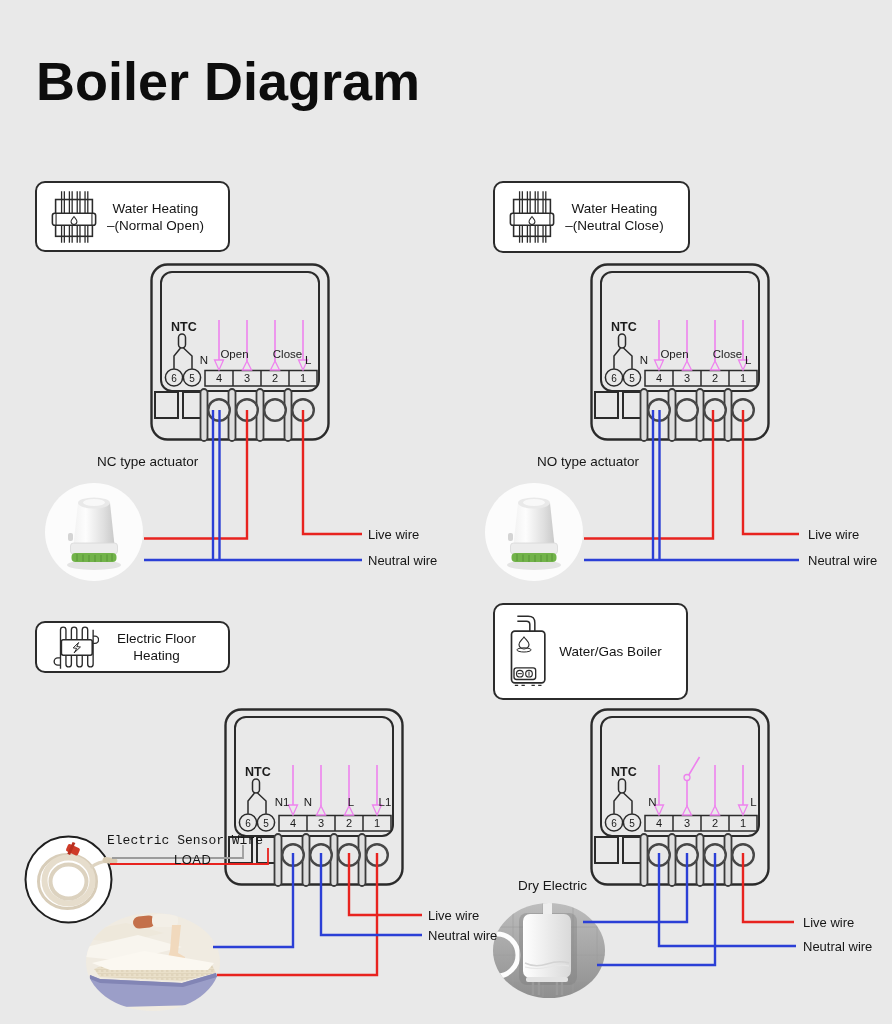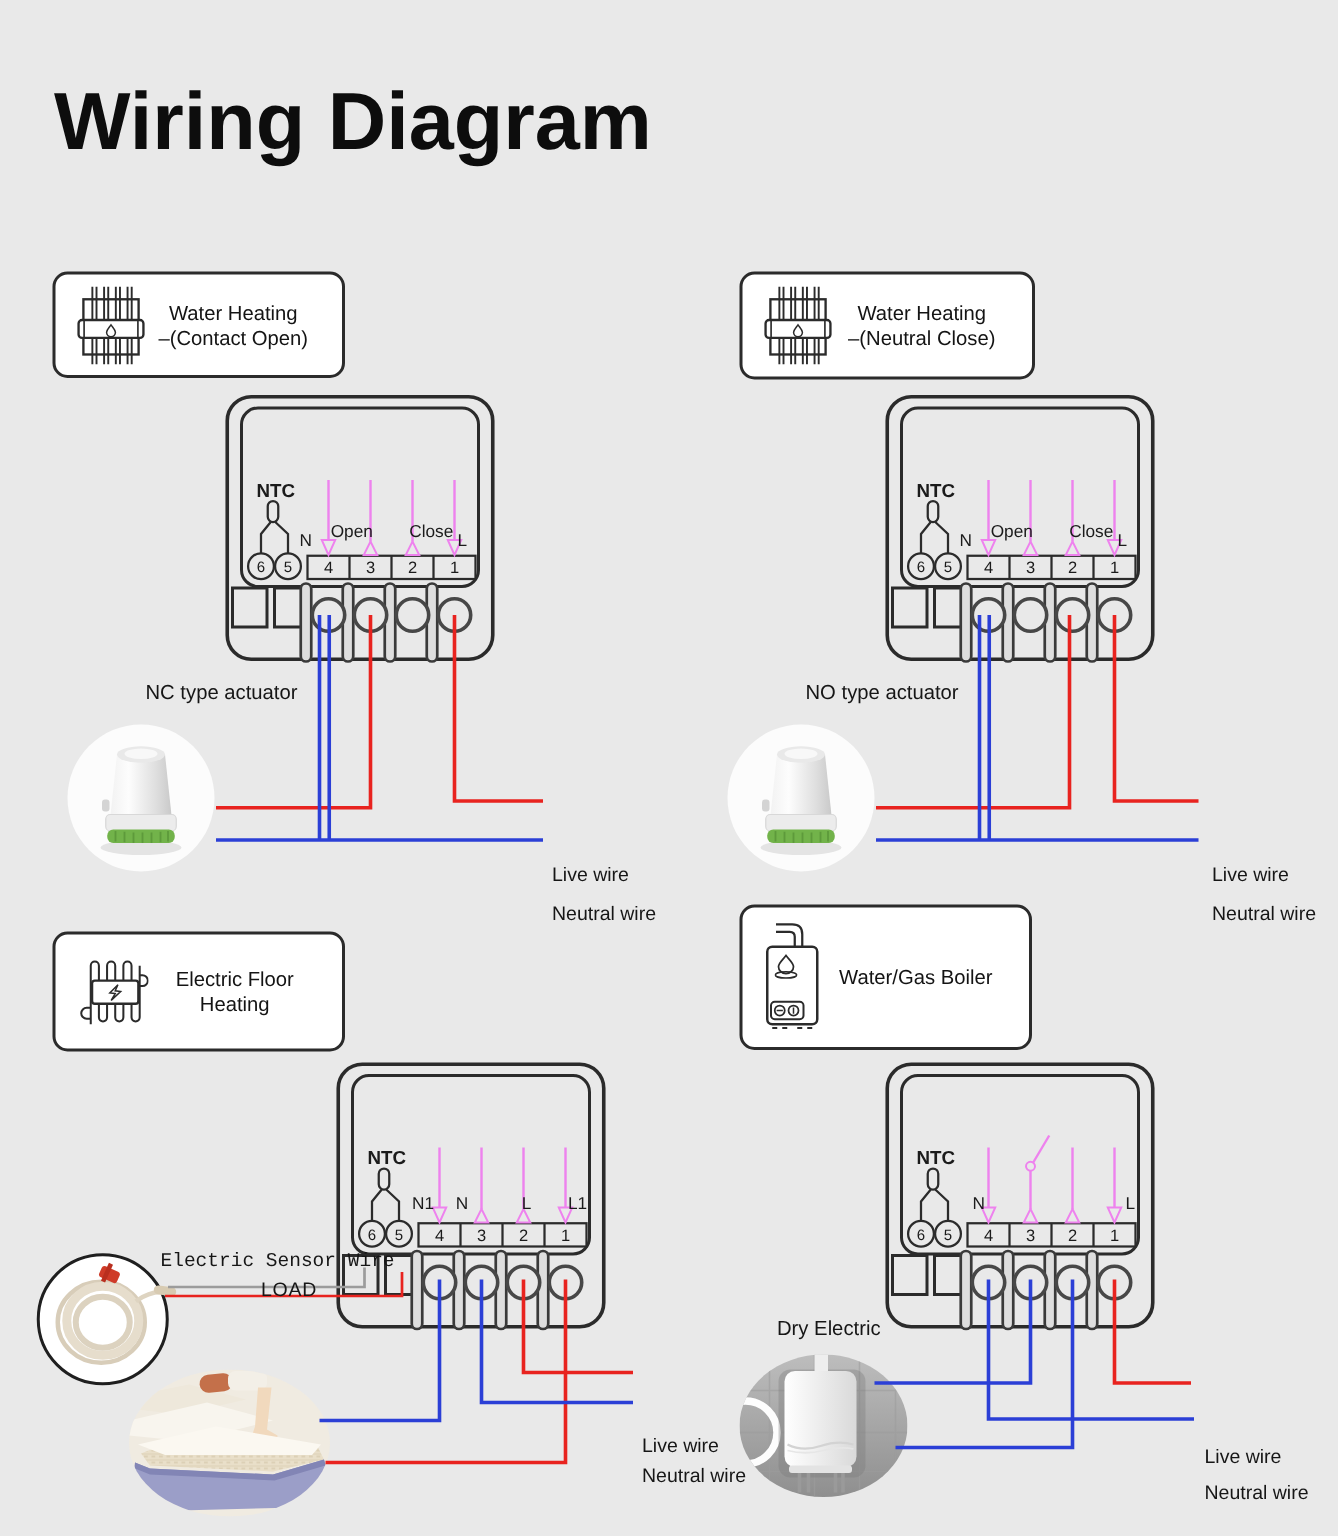--- a/index.html
+++ b/index.html
@@ -10,21 +10,21 @@
   html,body{margin:0;padding:0;}
   body{background:var(--background);font-family:"Liberation Sans",sans-serif;}
   #stage{position:relative;width:892px;height:1024px;background:var(--background);overflow:hidden;}
   #diagram{position:absolute;left:0;top:0;}
   .abs{position:absolute;}
   #page-title{left:36px;top:50px;font-size:54px;font-weight:700;color:#0d0d0d;letter-spacing:0px;}
   .label-box{background:var(--panel-box-bg);border:2px solid var(--outline);border-radius:10px;
     display:flex;align-items:center;box-sizing:border-box;padding:0 14px;}
   .label-box .bx-text{flex:1;text-align:center;font-size:13.5px;line-height:17px;color:#141414;}
   .caption{font-size:13.5px;color:#161616;white-space:nowrap;}
-  .wire-label{font-size:13px;color:#161616;white-space:nowrap;margin-top:48px;}
+  .wire-label{font-size:13px;color:#161616;white-space:nowrap;}
   
   .shell{fill:var(--background);stroke:var(--outline);stroke-width:2.4;}
   .thin{stroke-width:2;}
   .ln{fill:var(--background);stroke:var(--outline);stroke-width:1.5;}
   path.ln{fill:none;}
   .bar{fill:#dedede;stroke:#3a3a3a;stroke-width:1.8;}
   .clamp{fill:var(--background);stroke:#474747;stroke-width:2.4;}
   .sig-line{stroke:var(--wire-signal);stroke-width:1.6;fill:none;}
   .sig-head{fill:var(--background);stroke:var(--wire-signal);stroke-width:1.3;}
   .w{fill:none;stroke-width:2.4;}
@@ -283,51 +283,51 @@
       <path class="w live" d="M349 853 V915 H422"></path>
     </g>
     <g>
       <path class="w neutral" d="M583 922 H687 V853"></path>
       <path class="w neutral" d="M597 965 H715 V853"></path>
       <path class="w neutral" d="M659 853 V946 H796"></path>
       <path class="w live" d="M743 853 V922 H794"></path>
     </g>
   </svg>
 
-  <div class="abs" id="page-title">Wiring Diagram</div>
+  <div class="abs" id="page-title">Boiler Diagram</div>
 
   <div class="abs label-box" style="left:35px;top:181px;width:195px;height:71px;">
     <svg width="46" height="56" viewBox="0 0 50 60">
       <rect x="5" y="11" width="40" height="40" class="icon-stroke" stroke-width="1.7"></rect>
       <path d="M11.5 2 V58 M14.5 2 V58 M20 2 V58 M23 2 V58 M28.5 2 V58 M31.5 2 V58 M37 2 V58 M40 2 V58" class="icon-stroke" stroke-width="1.4"></path>
       <rect x="1.5" y="26" width="47" height="13" rx="2.5" fill="#ffffff" stroke="#2b2b2b" stroke-width="1.7"></rect>
       <path d="M5.5 26 V39 M44.5 26 V39" class="icon-stroke" stroke-width="1.2"></path>
       <path d="M25 29.5 C23.4 31.8 21.8 33.2 21.8 34.9 A3.2 3.2 0 0 0 28.2 34.9 C28.2 33.2 26.6 31.8 25 29.5 Z" class="icon-stroke" stroke-width="1.1"></path>
     </svg>
     <div class="bx-text">
       <div>Water Heating</div>
-      <div>–(Contact Open)</div>
+      <div>–(Normal Open)</div>
     </div>
   </div>
 
   <div class="abs label-box" style="left:493px;top:181px;width:197px;height:72px;">
     <svg width="46" height="56" viewBox="0 0 50 60">
       <rect x="5" y="11" width="40" height="40" class="icon-stroke" stroke-width="1.7"></rect>
       <path d="M11.5 2 V58 M14.5 2 V58 M20 2 V58 M23 2 V58 M28.5 2 V58 M31.5 2 V58 M37 2 V58 M40 2 V58" class="icon-stroke" stroke-width="1.4"></path>
       <rect x="1.5" y="26" width="47" height="13" rx="2.5" fill="#ffffff" stroke="#2b2b2b" stroke-width="1.7"></rect>
       <path d="M5.5 26 V39 M44.5 26 V39" class="icon-stroke" stroke-width="1.2"></path>
       <path d="M25 29.5 C23.4 31.8 21.8 33.2 21.8 34.9 A3.2 3.2 0 0 0 28.2 34.9 C28.2 33.2 26.6 31.8 25 29.5 Z" class="icon-stroke" stroke-width="1.1"></path>
     </svg>
     <div class="bx-text">
       <div>Water Heating</div>
       <div>–(Neutral Close)</div>
     </div>
   </div>
 
-  <div class="abs label-box" style="left:35px;top:621px;width:195px;height:80px;">
+  <div class="abs label-box" style="left:35px;top:621px;width:195px;height:52px;">
     <svg width="48" height="58" viewBox="0 0 50 64">
       <path d="M9 56 V13 a3 3 0 0 1 6 0 V51 a3 3 0 0 0 6 0 V13 a3 3 0 0 1 6 0 V51 a3 3 0 0 0 6 0 V13 a3 3 0 0 1 6 0 V51 a3 3 0 0 0 6 0 V13" class="icon-stroke" stroke-width="1.5"></path>
       <path d="M9 52 H6 a4 4 0 0 1 0 -8 H9 M45 20 H47 a4 4 0 0 1 0 8 H45" class="icon-stroke" stroke-width="1.5"></path>
       <rect x="10" y="24" width="34" height="17" rx="2" fill="#ffffff" stroke="#2b2b2b" stroke-width="1.7"></rect>
       <path d="M29 27 L23 33 L27 33.5 L24 38.5 L31 32 L27 31.5 Z" class="icon-stroke" stroke-width="1.1"></path>
     </svg>
     <div class="bx-text">Electric Floor Heating</div>
   </div>
 
   <div class="abs label-box" style="left:493px;top:603px;width:195px;height:97px;">

